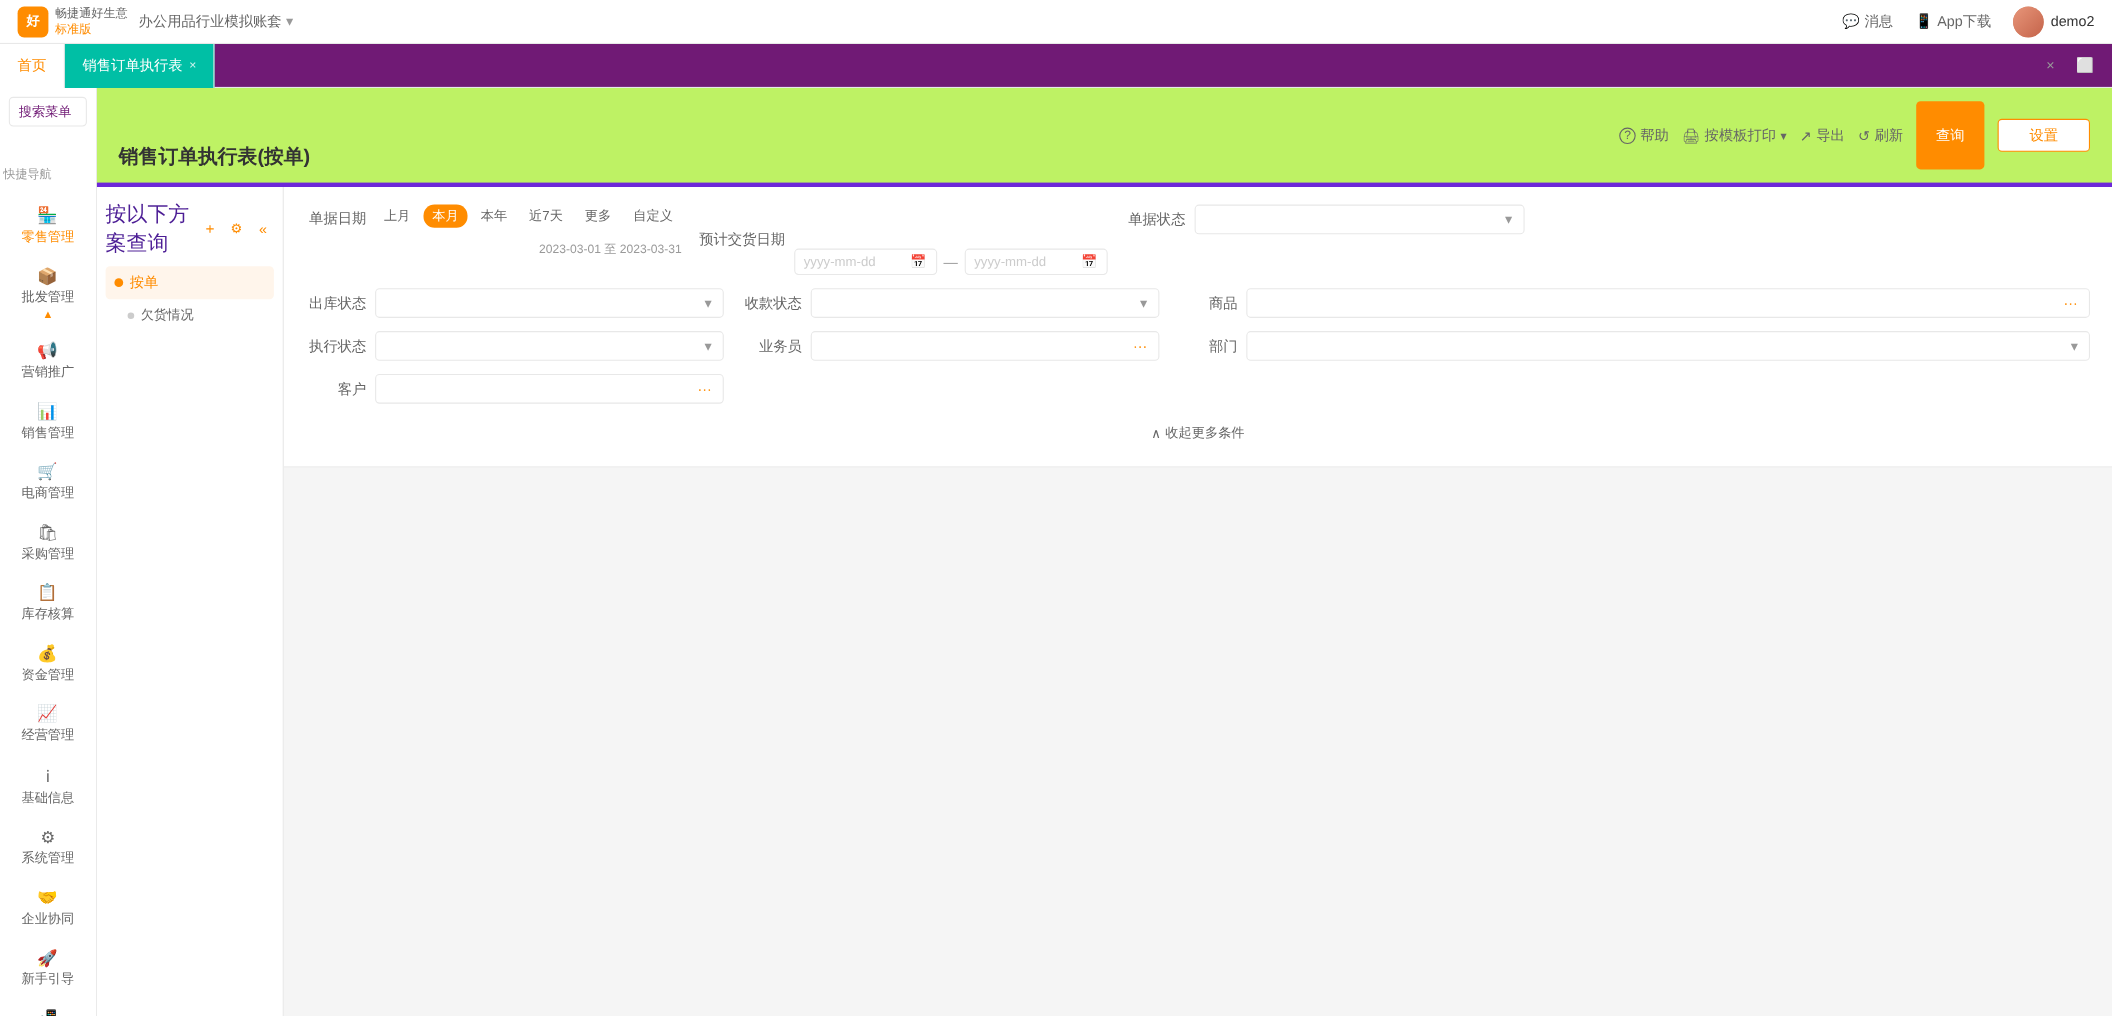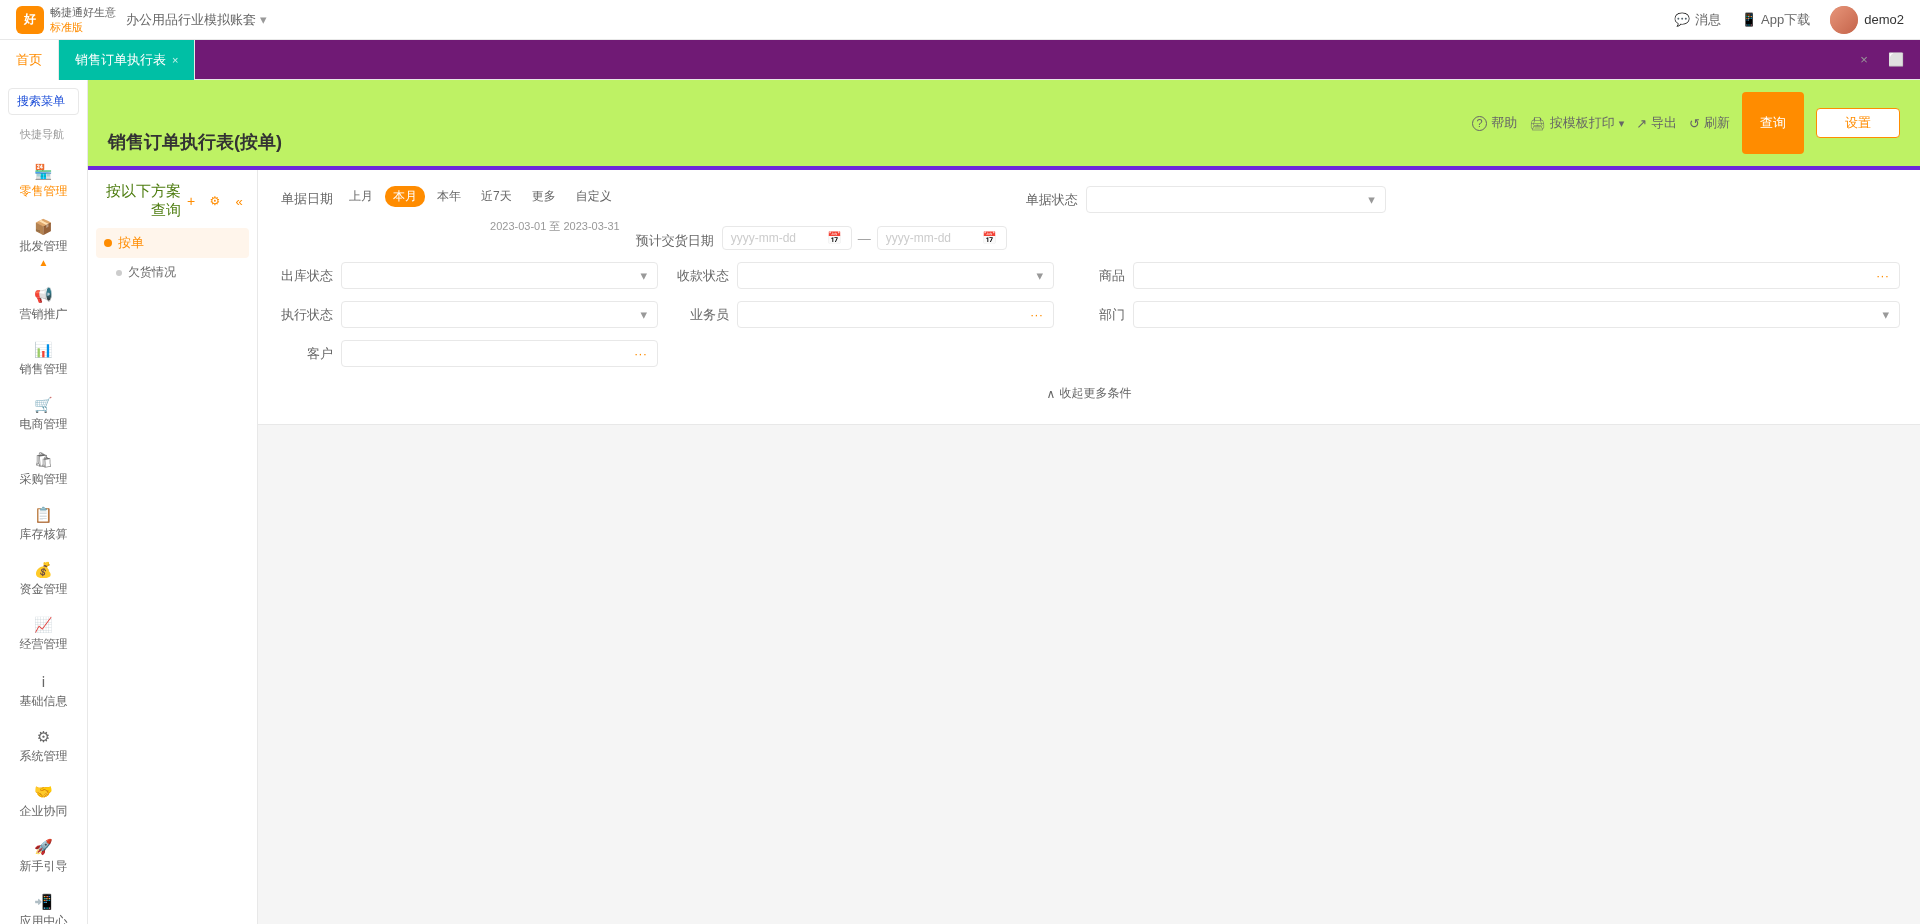--- a/index.html
+++ b/index.html
@@ -26,34 +26,34 @@
     .tab-close { margin-left: 6px; font-size: 11px; cursor: pointer; opacity: 0.8; }
     .tab-bar-actions { position: absolute; right: 0; display: flex; gap: 8px; padding: 0 12px; }
     .tab-action-btn { width: 24px; height: 24px; display: flex; align-items: center; justify-content: center; cursor: pointer; color: #999; border-radius: 3px; }
 
     
     .main-layout { display: flex; flex: 1; overflow: hidden; }
 
     
     .sidebar { width: 88px; background: #fff; border-right: 1px solid #e8e8e8; display: flex; flex-direction: column; overflow-y: auto; flex-shrink: 0; }
     .sidebar-search { padding: 8px; }
-    .sidebar-search-btn { width: 100%; background: none; border: 1px solid #e8e8e8; border-radius: 4px; padding: 4px 8px; font-size: 12px; color: #1d4ed8; cursor: pointer; text-align: left; }
-    .sidebar-section { padding: 4px 20px; font-size: 11px; color: #999; }
+    .sidebar-search-btn { width: 100%; background: none; border: 1px solid #e8e8e8; border-radius: 4px; padding: 4px 8px; font-size: 12px; color: #701a75; cursor: pointer; text-align: left; }
+    .sidebar-section { padding: 4px 3px; font-size: 11px; color: #999; margin-top: 24px; }
     .sidebar-item { display: flex; align-items: center; justify-content: center; flex-direction: column; padding: 8px 4px; cursor: pointer; color: #666; font-size: 12px; border-radius: 4px; margin: 1px 4px; gap: 2px; }
     .sidebar-item.active { color: #ff8c00; }
     .sidebar-item .item-icon { font-size: 15px; }
 
     
     .content-area { flex: 1; display: flex; flex-direction: column; overflow: hidden; }
 
     
     .content-with-filter { display: flex; flex: 1; overflow: hidden; }
     .filter-sidebar { width: 170px; background: #fff; border-right: 1px solid #e8e8e8; padding: 12px 8px; flex-shrink: 0; }
     .filter-sidebar-header { display: flex; align-items: center; justify-content: space-between; margin-bottom: 8px; }
-    .filter-sidebar-title { font-size: 15px; color: #4d7c0f; font-weight: 500; text-align: right; }
+    .filter-sidebar-title { font-size: 19px; color: #4c1d95; font-weight: 500; }
     .filter-sidebar-actions { display: flex; gap: 4px; }
     .filter-action-icon { width: 20px; height: 20px; display: flex; align-items: center; justify-content: center; cursor: pointer; color: #ff8c00; border-radius: 3px; font-size: 14px; }
     .filter-item { display: flex; align-items: center; gap: 6px; padding: 6px 8px; cursor: pointer; border-radius: 4px; font-size: 13px; color: #666; }
     .filter-item.active { color: #ff8c00; background: #fff5eb; }
     .filter-item .filter-dot { width: 8px; height: 8px; border-radius: 50%; background: #ff8c00; display: inline-block; }
     .filter-item-secondary { display: flex; align-items: center; gap: 6px; padding: 6px 8px 6px 20px; cursor: pointer; border-radius: 4px; font-size: 12px; color: #666; }
     .filter-item-secondary .secondary-dot { width: 6px; height: 6px; border-radius: 50%; background: #ccc; display: inline-block; }
 
     
     .main-content { flex: 1; overflow: auto; padding: 0; }
@@ -285,21 +285,21 @@
                   <span class="date-tag active">本月</span>
                   <span class="date-tag">本年</span>
                   <span class="date-tag">近7天</span>
                   <span class="date-tag">更多</span>
                   <span class="date-tag">自定义</span>
                 </div>
                 <div class="date-range-display">2023-03-01 至 2023-03-31</div>
               </div>
             </div>
 
-            <div class="filter-block" style="gap:8px;align-items:flex-end;">
+            <div class="filter-block" style="gap:8px;">
               <span class="filter-label">预计交货日期</span>
               <div class="date-input-group">
                 <div class="date-input">
                   <span style="color:#ccc;">yyyy-mm-dd</span>
                   <span style="color:#ff8c00;">📅</span>
                 </div>
                 <span style="color:#999;">—</span>
                 <div class="date-input">
                   <span style="color:#ccc;">yyyy-mm-dd</span>
                   <span style="color:#ff8c00;">📅</span>

